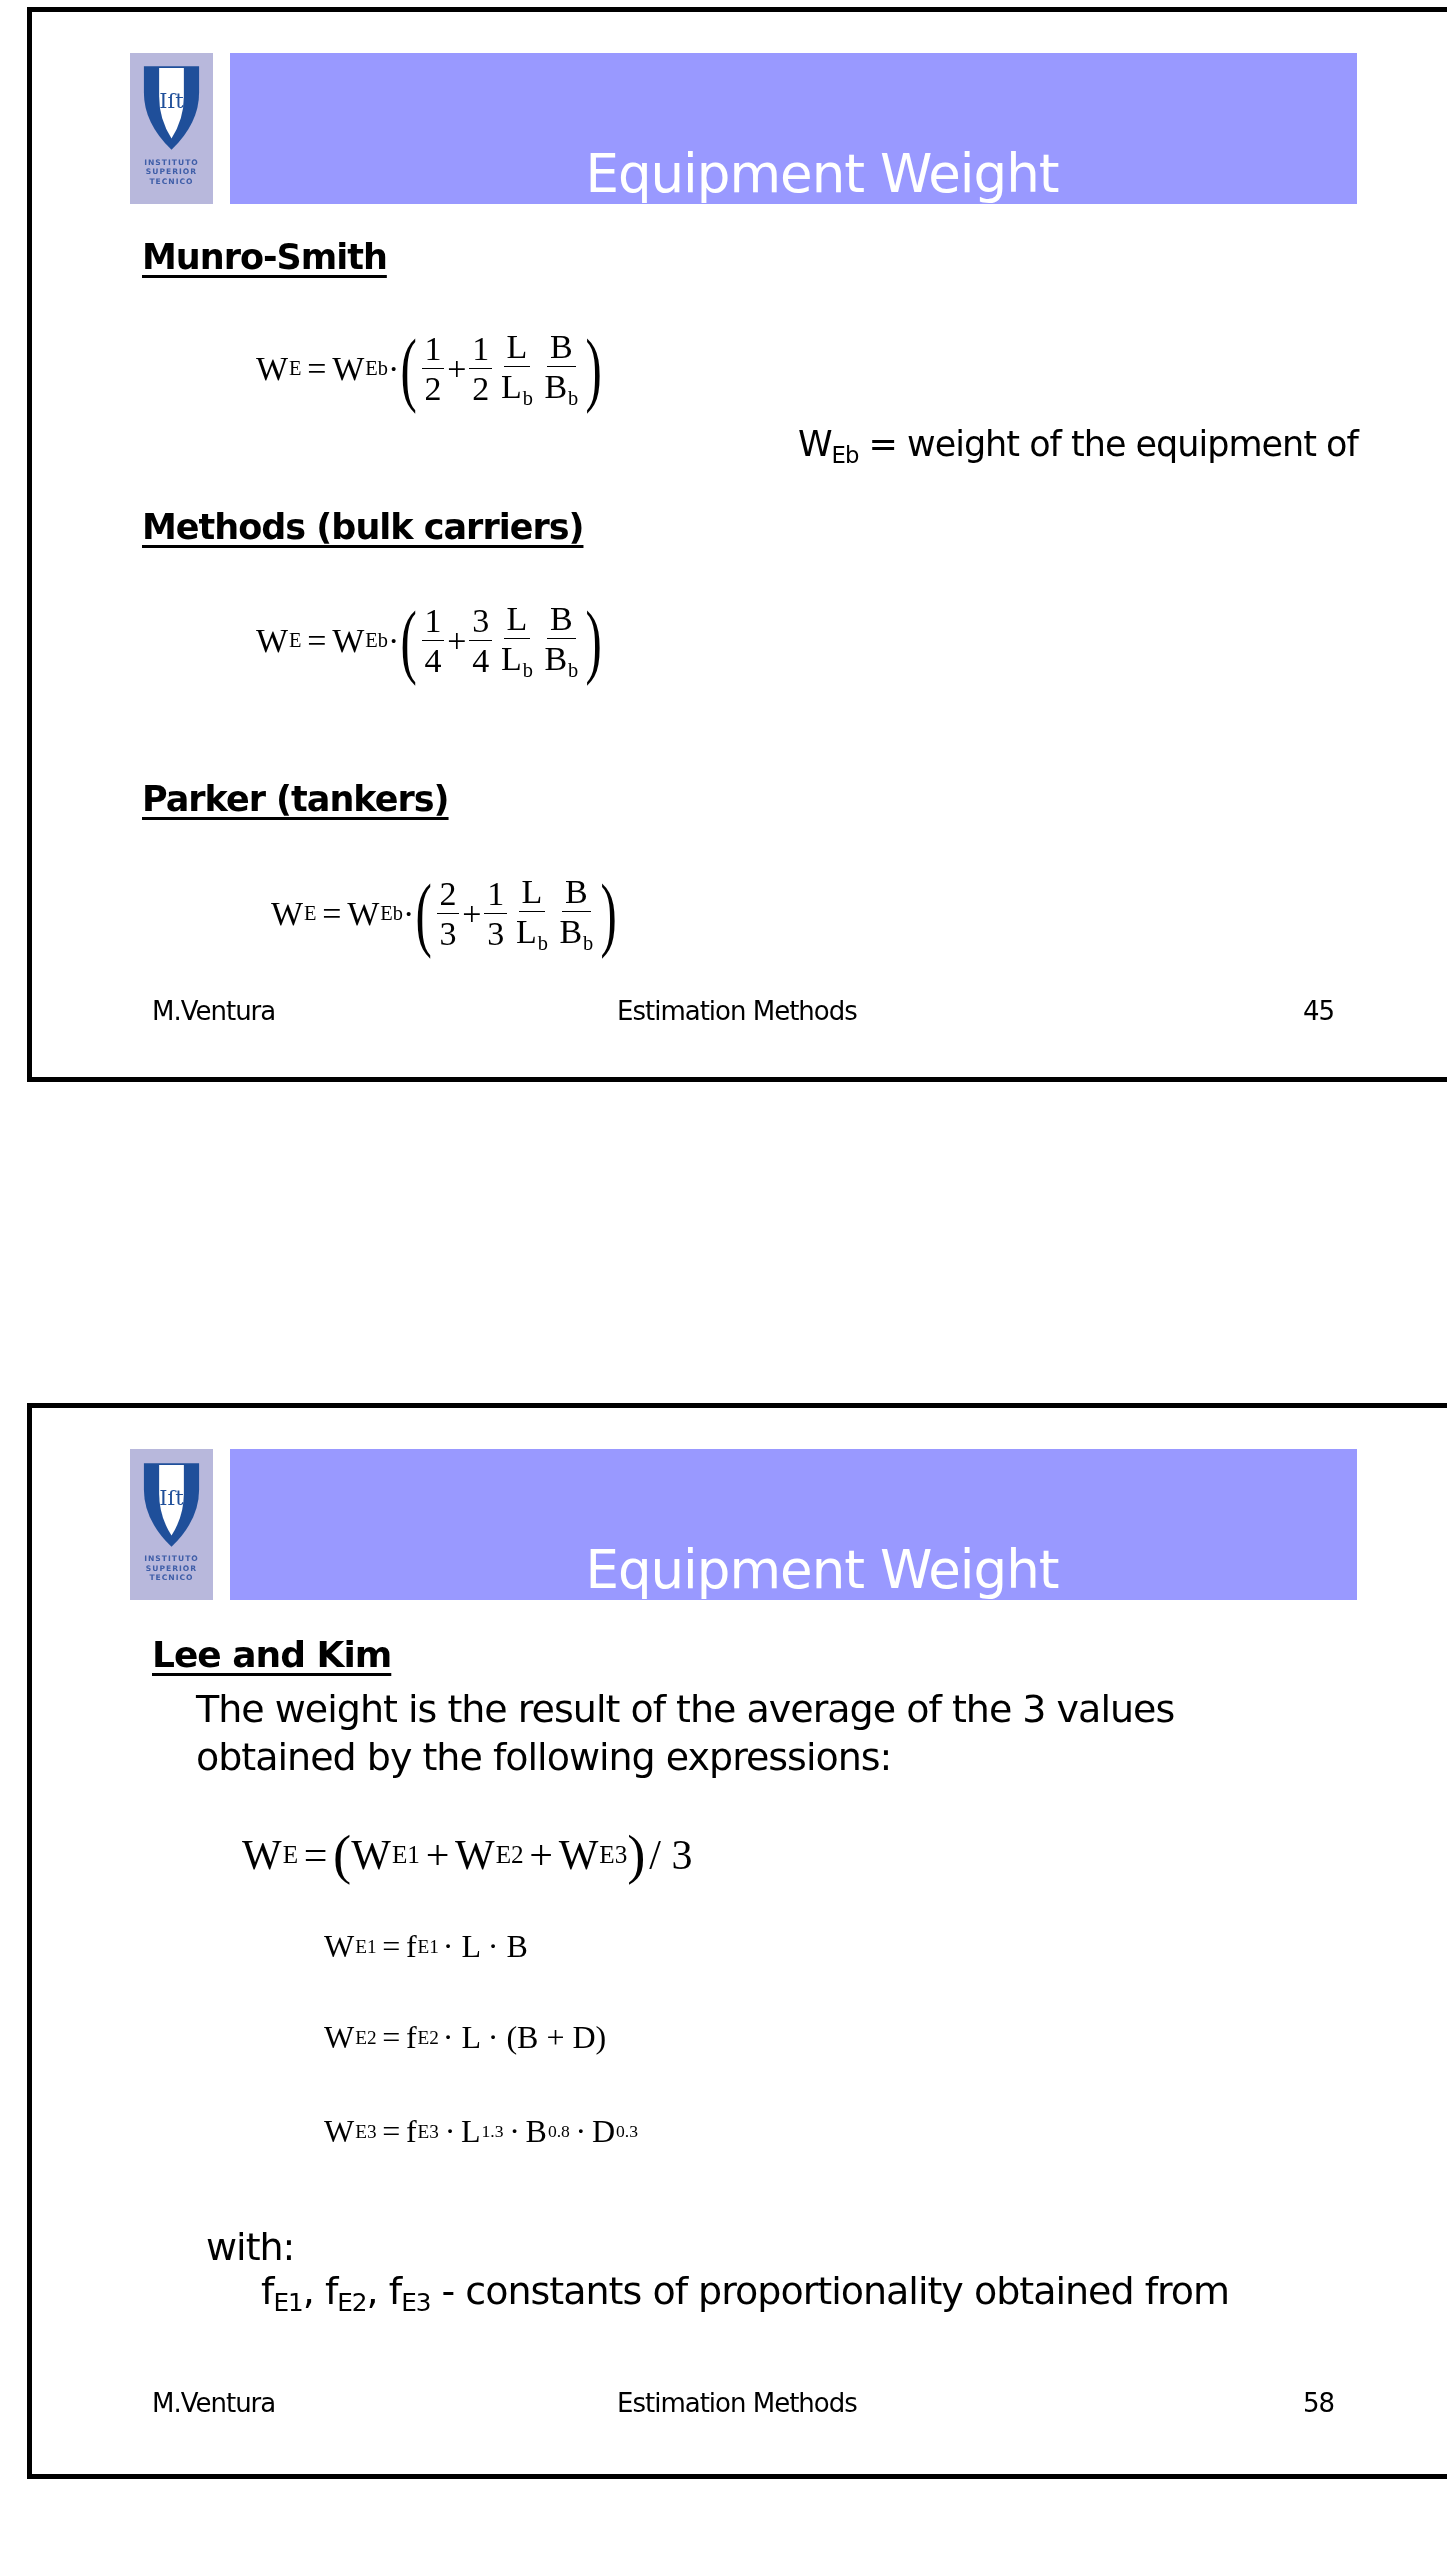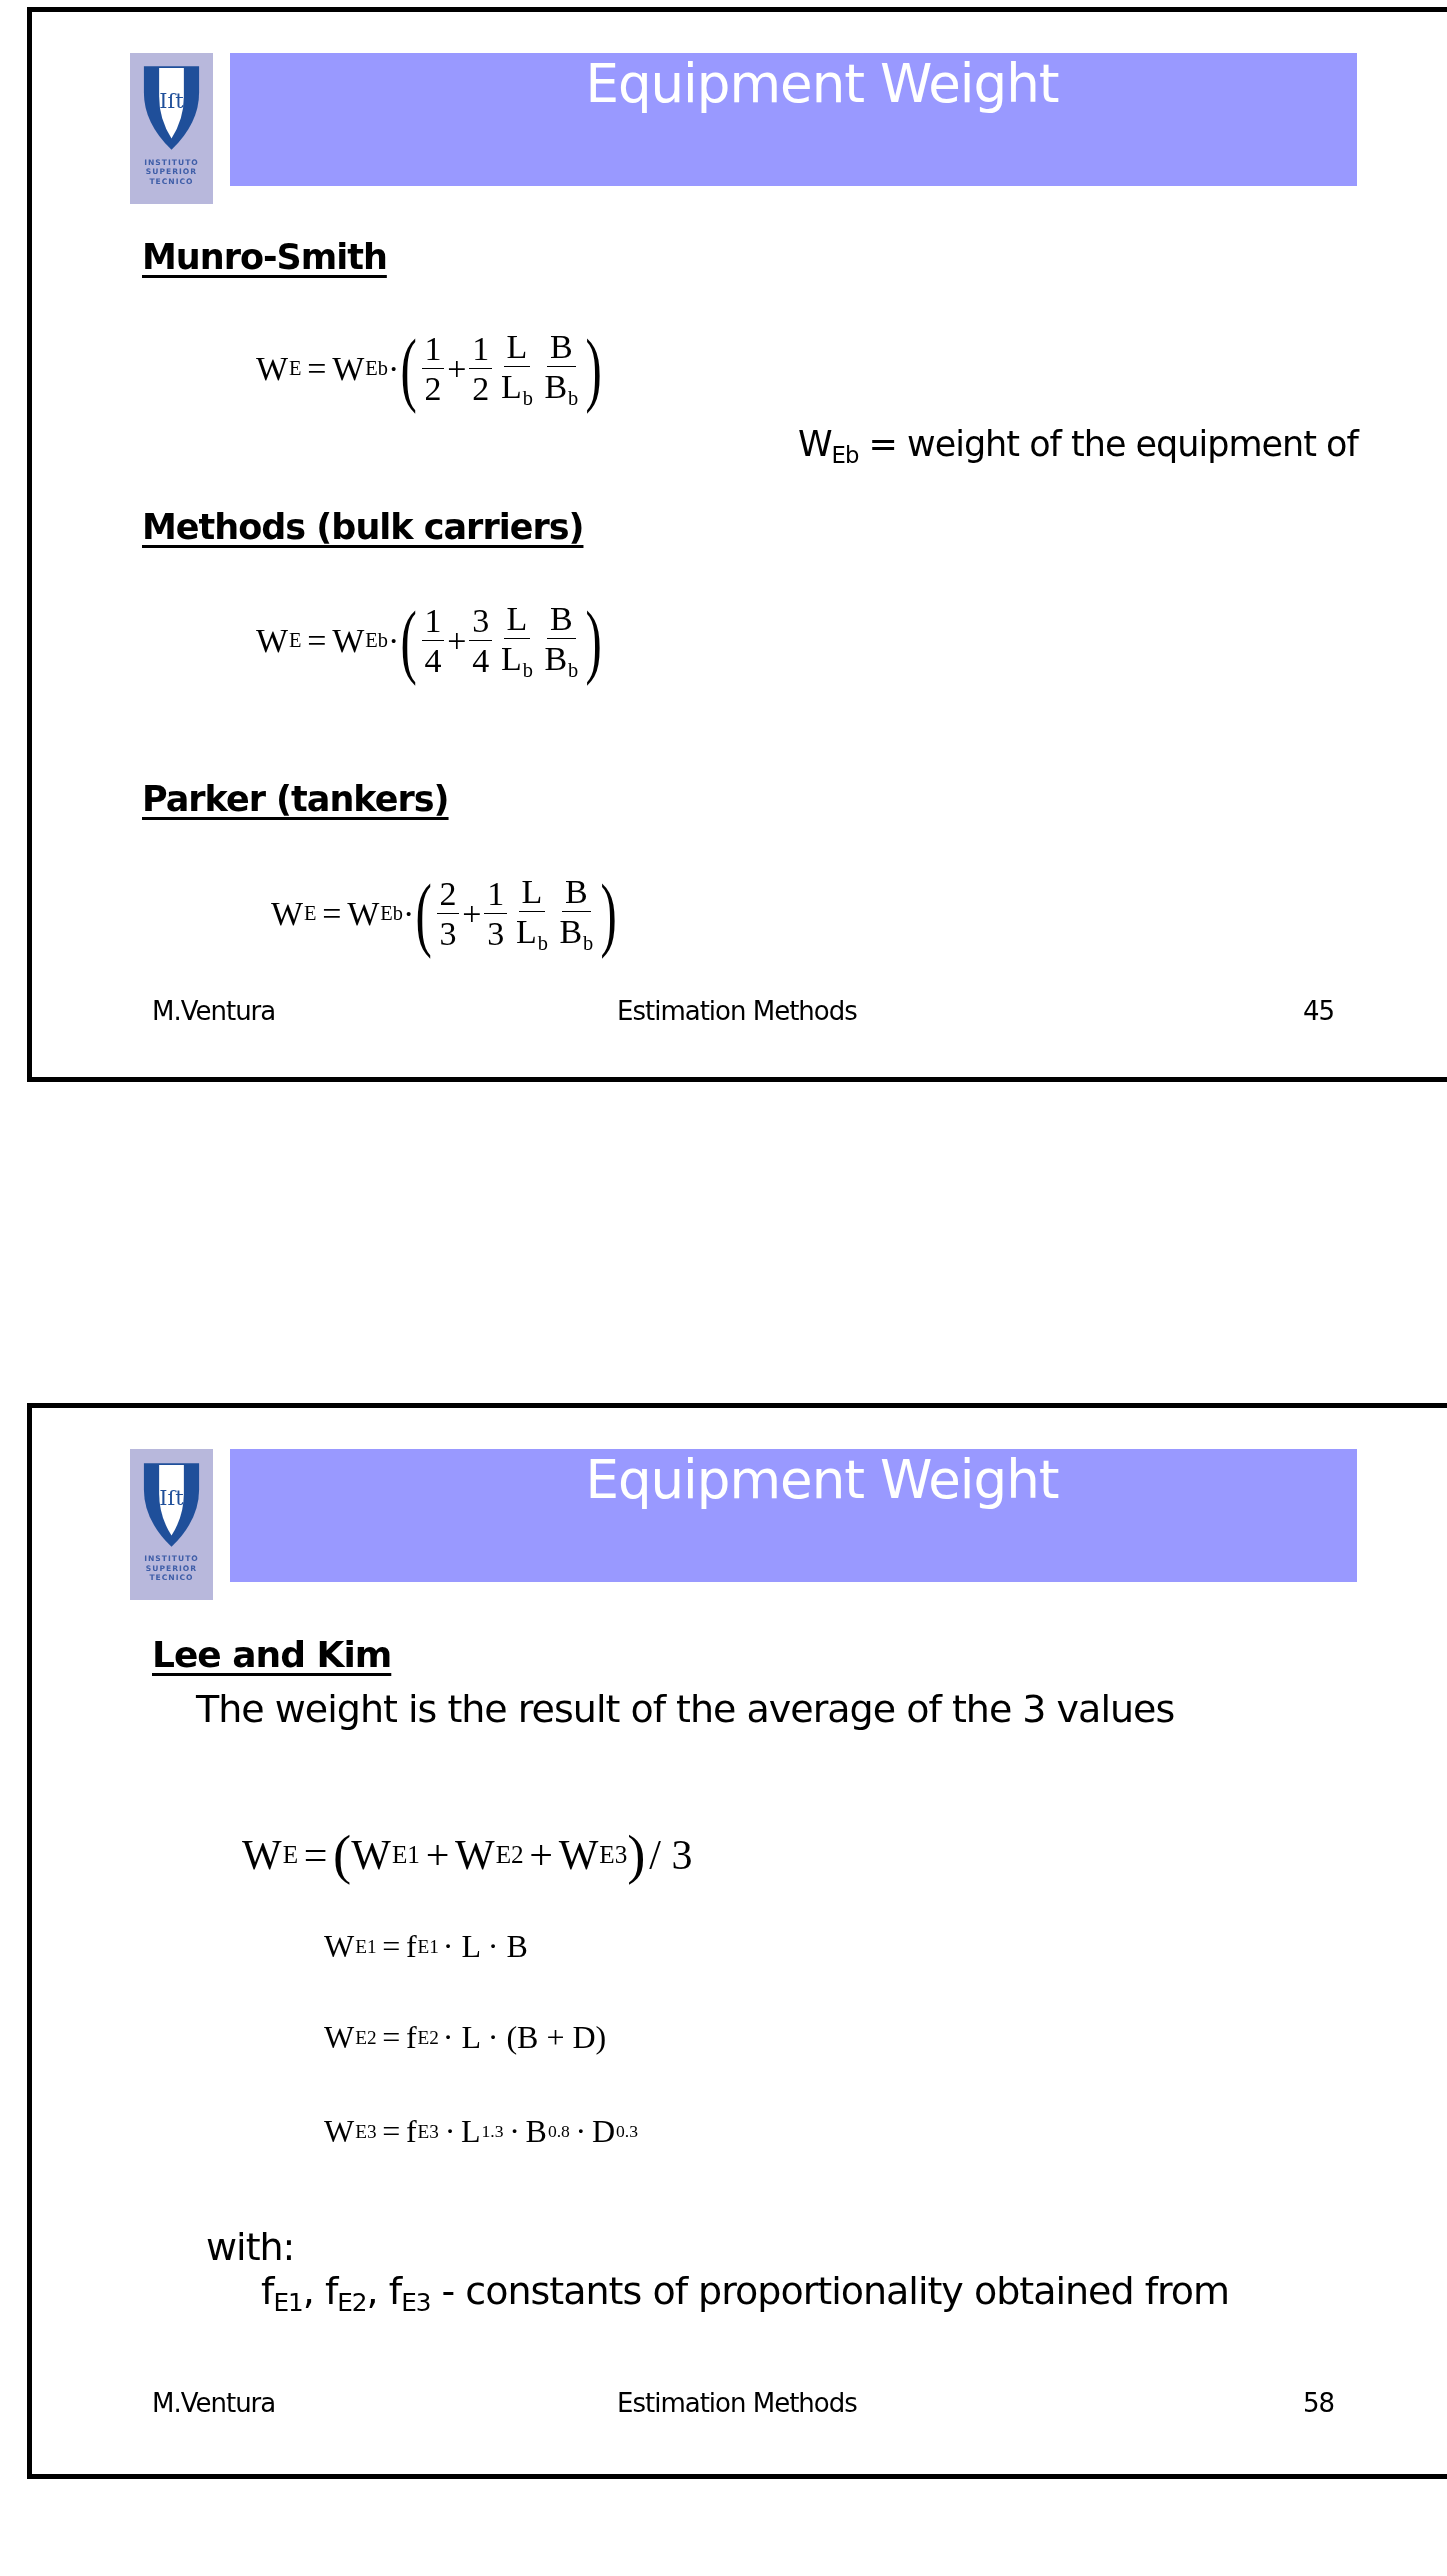--- a/index.html
+++ b/index.html
@@ -5,22 +5,22 @@
   html, body { margin:0; padding:0; background:#ffffff; }
   body { width:1448px; height:2576px; position:relative; overflow:hidden;
          font-family:"DejaVu Sans", sans-serif; color:#000; }
   .slide { position:absolute; left:27px; width:1452px; border:5.7px solid #000;
            border-right:none; background:#fff; box-sizing:border-box; }
   .logo { position:absolute; left:98px; width:83px; height:151px; background:#b8b8dc;
           display:flex; flex-direction:column; align-items:center; }
   .logo svg { margin-top:11.5px; }
   .logo .logo-text { font-family:"DejaVu Sans", sans-serif; font-size:7.6px; line-height:9.6px;
           color:#3f5ea8; text-align:center; letter-spacing:1px; font-weight:bold; margin-top:5.7px; }
-  .banner { position:absolute; left:198px; width:1127px; height:133px; background:#9999ff;
-            display:flex; align-items:flex-start; justify-content:center; }
+  .banner { position:absolute; left:198px; width:1127px; height:151px; background:#9999ff;
+            display:flex; align-items:flex-end; justify-content:center; }
   .banner .title { color:#fff; font-size:53px; font-family:"DejaVu Sans", sans-serif;
             font-weight:normal; letter-spacing:-1px; padding-left:57px; }
   .heading { position:absolute; font-weight:bold; font-size:35px; text-decoration:underline;
              text-decoration-thickness:2.9px; text-underline-offset:5.7px; letter-spacing:-1px; }
   .formula { position:absolute; font-family:"Liberation Serif", "DejaVu Serif", serif;
              display:flex; align-items:center; white-space:nowrap; }
   .formula sub { font-size:0.6em; vertical-align:-0.35em; margin-left:1px; }
   .formula sup { font-size:0.55em; vertical-align:0.8em; margin-left:1px; }
   .frac { display:inline-flex; flex-direction:column; align-items:center; margin:0 2.9px; }
   .frac .num { border-bottom:1.4px solid #000; padding:0 2.9px; line-height:1.15; }
@@ -163,20 +163,21 @@
       <div>TECNICO</div>
     </div>
   </div>
   <div class="banner" style="top:41px;">
     <span class="title">Equipment Weight</span>
   </div>
 
   <div class="heading" style="left:120px;top:226px;font-size:36px;">Lee and Kim</div>
   <div class="body-text" style="left:120px;top:277px;">
     <div>The weight is the result of the average of the 3 values</div>
+    <div>obtained by the following expressions:</div>
   </div>
 
   <div class="formula" style="left:210px;top:415px;font-size:42px;">
     <span>W</span>
       <sub>E</sub>
     <span class="op">=</span>
     <span style="font-size:1.3em;">(</span>
     <span>W</span>
       <sub>E1</sub>
     <span class="op">+</span>

